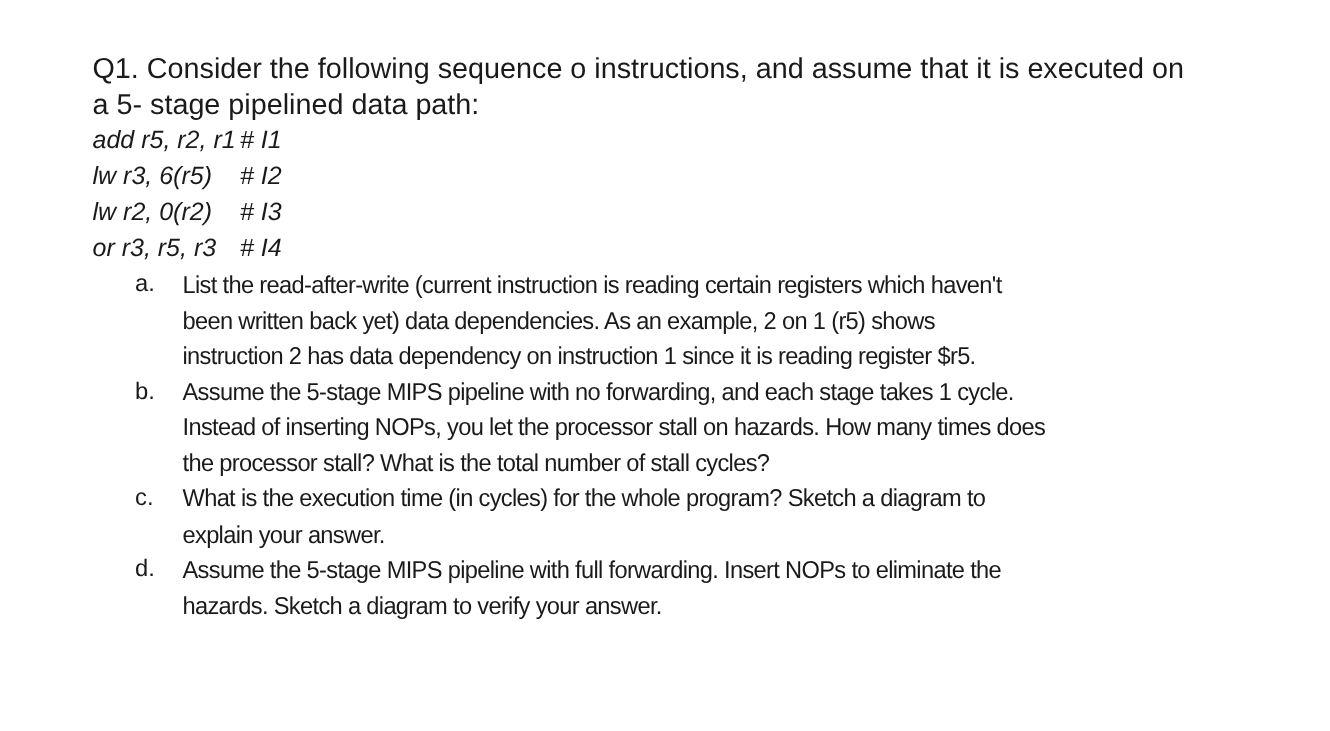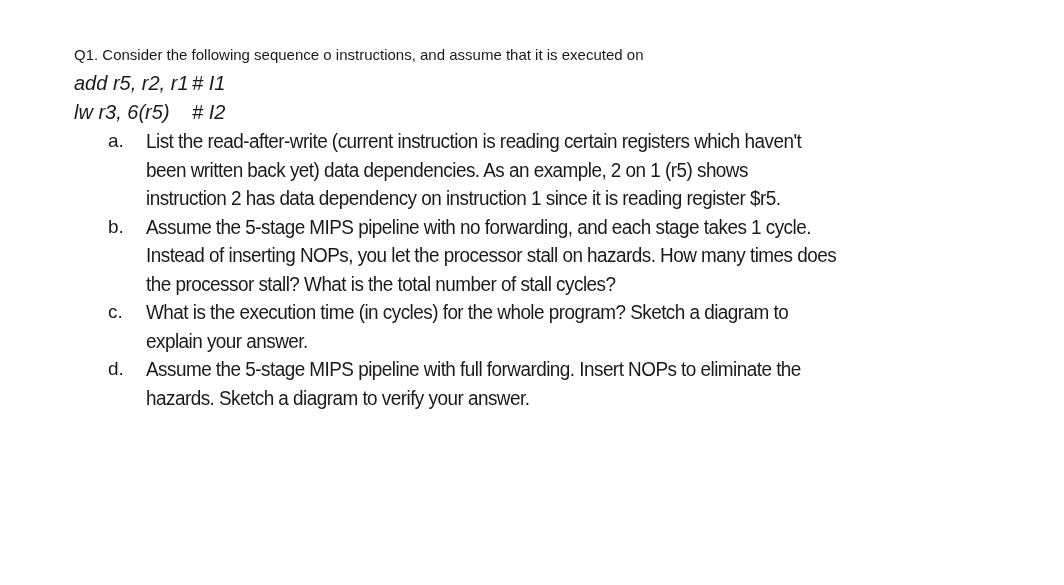--- a/index.html
+++ b/index.html
@@ -3,44 +3,53 @@
 <meta charset="utf-8">
 <style>
   html, body { margin: 0; padding: 0; }
   body {
     width: 1064px; height: 585px; background: #ffffff; overflow: hidden;
     font-family: "Liberation Sans", sans-serif; color: #1a1a1a;
     position: relative;
   }
   .doc { position: absolute; left: 74px; top: 40px; width: 960px; }
   .line { font-size: 20px; line-height: 29px; white-space: nowrap; }
-  .intro { font-size: 15px; }
+  .intro { font-size: 23px; }
   .code-row { display: flex; font-size: 20px; line-height: 29px; height: 29px; font-style: italic; }
   .code-row .instr { width: 118px; white-space: nowrap; }
   .code-row .cmt { white-space: nowrap; }
   .parts { margin-left: 34px; margin-top: 0px; }
   .part { display: flex; }
   .part .lbl { width: 38px; font-size: 19px; line-height: 28.5px; }
   .part .body { font-size: 19.5px; line-height: 28.5px; letter-spacing: -0.55px; transform: scaleX(0.97); transform-origin: left; }
   .part .body span { display: block; white-space: nowrap; }
 </style>
 </head>
 <body>
 
 <div class="doc">
   <div class="line intro">Q1. Consider the following sequence o instructions, and assume that it is executed on</div>
+  <div class="line intro">a 5- stage pipelined data path:</div>
 
   <div>
     <div class="code-row">
       <span class="instr">add r5, r2, r1</span>
       <span class="cmt"># I1</span>
     </div>
     <div class="code-row">
       <span class="instr">lw r3, 6(r5)</span>
       <span class="cmt"># I2</span>
+    </div>
+    <div class="code-row">
+      <span class="instr">lw r2, 0(r2)</span>
+      <span class="cmt"># I3</span>
+    </div>
+    <div class="code-row">
+      <span class="instr">or r3, r5, r3</span>
+      <span class="cmt"># I4</span>
     </div>
   </div>
 
   <div class="parts">
     <div class="part">
       <div class="lbl">a.</div>
       <div class="body">
         <span>List the read-after-write (current instruction is reading certain registers which haven't</span>
         <span>been written back yet) data dependencies. As an example, 2 on 1 (r5) shows</span>
         <span>instruction 2 has data dependency on instruction 1 since it is reading register $r5.</span>

